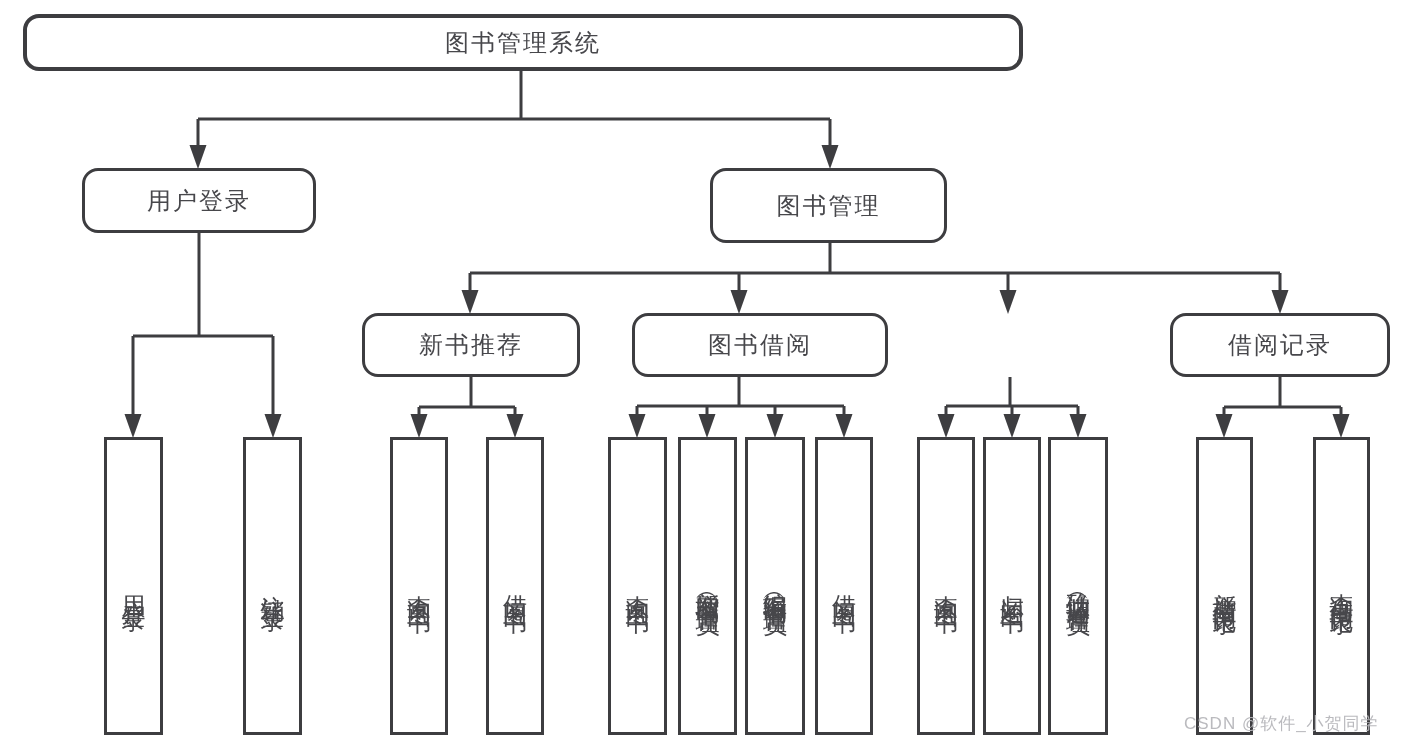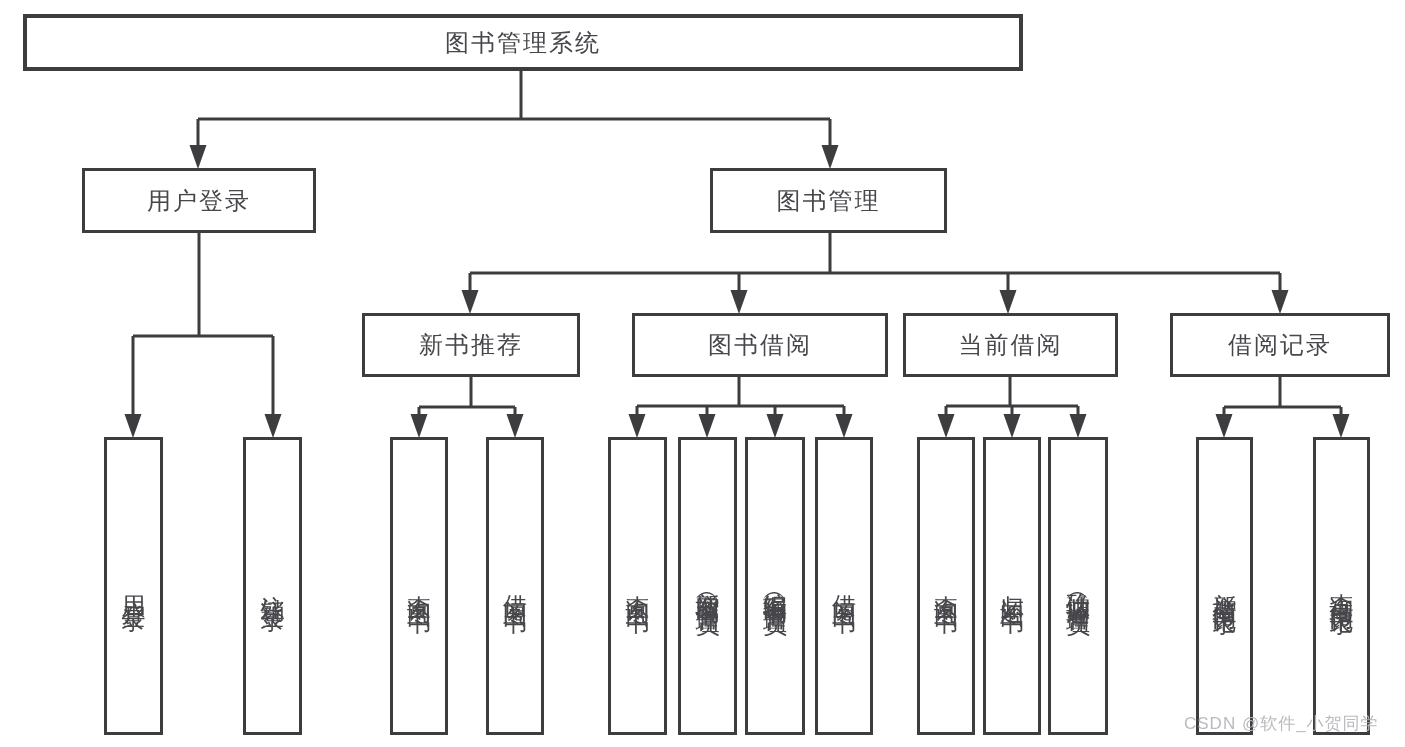--- a/index.html
+++ b/index.html
@@ -15,33 +15,33 @@
     position: absolute;
     box-sizing: border-box;
     background: #ffffff;
     border: 3px solid #3d3d40;
     display: flex;
     align-items: center;
     justify-content: center;
     color: #47474b;
     z-index: 2;
   }
-  .h-node { font-size: 24px; letter-spacing: 2px; white-space: nowrap; }
+  .h-node { font-size: 24px; letter-spacing: 2px; white-space: nowrap; border-radius: 16px; }
   .v-node {
     font-size: 24px;
     writing-mode: vertical-rl;
     text-orientation: mixed;
     letter-spacing: 5px;
     line-height: 1;
   }
   .root-node { border-width: 4px; }
   
   #n-root     { left: 23px;   top: 14px;  width: 1000px; height: 57px; }
   #n-ulogin   { left: 82px;   top: 168px; width: 234px;  height: 65px; }
-  #n-bmgmt    { left: 710px;  top: 168px; width: 237px;  height: 65px; }
+  #n-bmgmt    { left: 710px;  top: 168px; width: 237px;  height: 75px; }
   #n-newrec   { left: 362px;  top: 313px; width: 218px;  height: 64px; }
   #n-bborrow  { left: 632px;  top: 313px; width: 256px;  height: 64px; }
   #n-current  { left: 903px;  top: 313px; width: 215px;  height: 64px; }
   #n-records  { left: 1170px; top: 313px; width: 220px;  height: 64px; }
   
   .v-node { top: 437px; height: 298px; }
   #v-ulogin   { left: 104px;  width: 59px; }
   #v-logout   { left: 243px;  width: 59px; }
   #v-nb-query { left: 390px;  width: 58px; }
   #v-nb-borrow{ left: 486px;  width: 58px; }
@@ -112,21 +112,20 @@
     </g>
   </svg>
 
   <div class="node h-node root-node" id="n-root">图书管理系统</div>
 
   <div class="node h-node" id="n-ulogin">用户登录</div>
   <div class="node h-node" id="n-bmgmt">图书管理</div>
 
   <div class="node h-node" id="n-newrec">新书推荐</div>
   <div class="node h-node" id="n-bborrow">图书借阅</div>
-  <div class="node h-node" id="n-current">当前借阅</div>
   <div class="node h-node" id="n-records">借阅记录</div>
 
   <div class="node v-node" id="v-ulogin">用户登录</div>
   <div class="node v-node" id="v-logout">注销登录</div>
 
   <div class="node v-node" id="v-nb-query">查询图书</div>
   <div class="node v-node" id="v-nb-borrow">借阅图书</div>
 
   <div class="node v-node" id="v-bb-query">查询图书</div>
   <div class="node v-node" id="v-bb-add">新增图书（管理员）</div>

